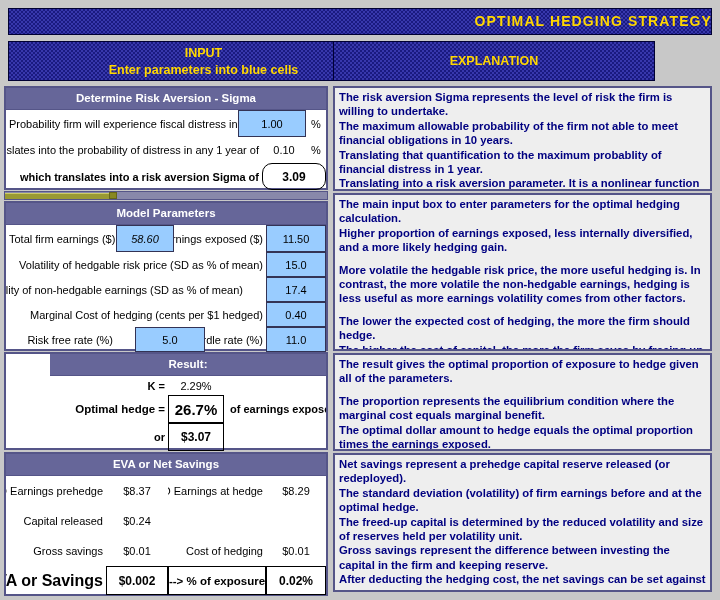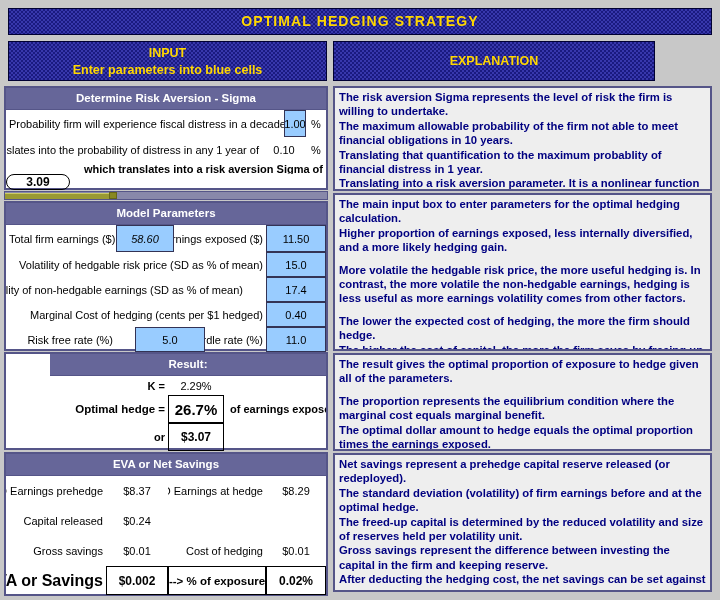--- a/index.html
+++ b/index.html
@@ -32,32 +32,34 @@
   }
 
   
   #title-bar {
     position: absolute;
     left: 8px; top: 8px;
     width: 704px; height: 27px;
     line-height: 27px;
     font-size: 14px;
     letter-spacing: 1.1px;
+    text-align: right;
   }
 
   
   #input-header {
     position: absolute;
     left: 8px; top: 41px;
     width: 319px; height: 40px;
     font-size: 12.5px;
     display: flex;
     flex-direction: column;
     justify-content: center;
     gap: 3px;
+    padding-left: 36px;
   }
   #explanation-header {
     position: absolute;
     left: 333px; top: 41px;
     width: 322px; height: 40px;
     font-size: 12.5px;
     line-height: 40px;
   }
 
   
@@ -163,29 +165,29 @@
   <div id="input-header" class="navy">
     <div>INPUT</div>
     <div>Enter parameters into blue cells</div>
   </div>
   <div id="explanation-header" class="navy">EXPLANATION</div>
 
   <div class="panel" style="top:86px; height:104px;">
     <div class="sect-head">Determine Risk Aversion - Sigma</div>
     <div class="row" style="height:27px;">
       <div class="cell lbl-left" style="flex:1;">Probability firm will experience fiscal distress in a decade =</div>
-      <div class="cell num in-blue" style="width:22px;">1.00</div>
+      <div class="cell num in-blue" style="width:68px;">1.00</div>
       <div class="cell num" style="width:20px;">%</div>
     </div>
     <div class="row" style="height:26px;">
       <div class="cell lbl" style="flex:1;">Translates into the probability of distress in any 1 year of</div>
       <div class="cell num" style="width:44px;">0.10</div>
       <div class="cell num" style="width:20px;">%</div>
     </div>
-    <div class="row" style="height:27px;flex-direction:column;">
+    <div class="row" style="height:27px;">
       <div class="cell lbl bold" style="flex:1;">which translates into a risk aversion Sigma of</div>
       <div class="cell num bold boxed" style="width:64px; font-size:12px;border-radius:10px;">3.09</div>
     </div>
   </div>
 
   <div id="sigma-scrollbar" style="top:191px;">
     <div class="track"></div>
     <div class="thumb"></div>
   </div>
 

